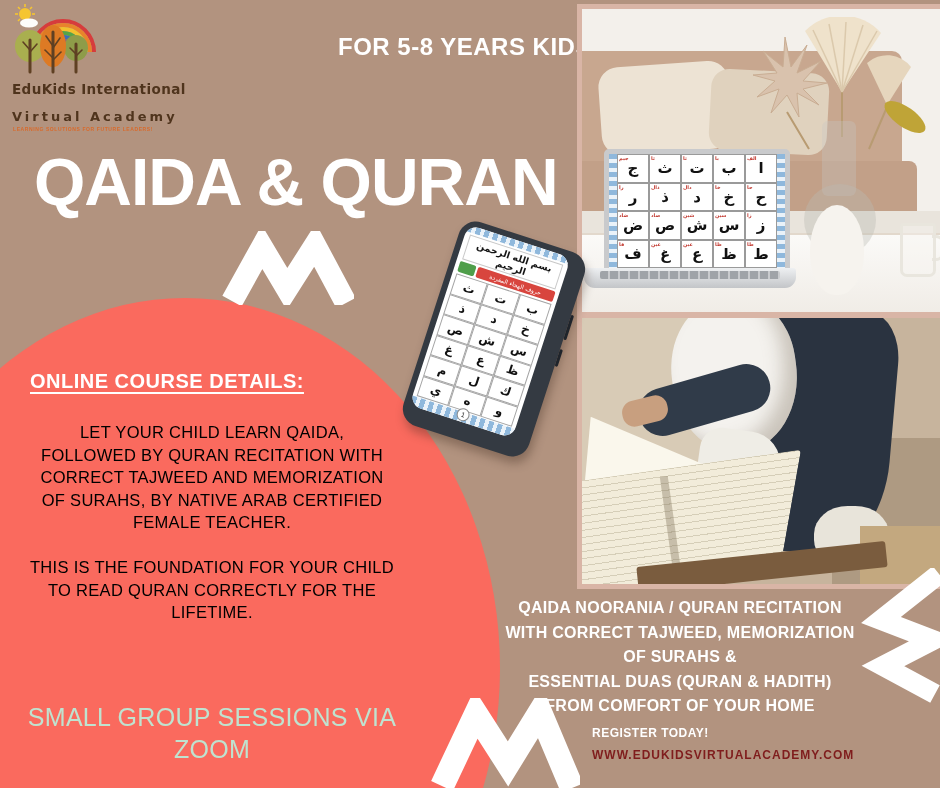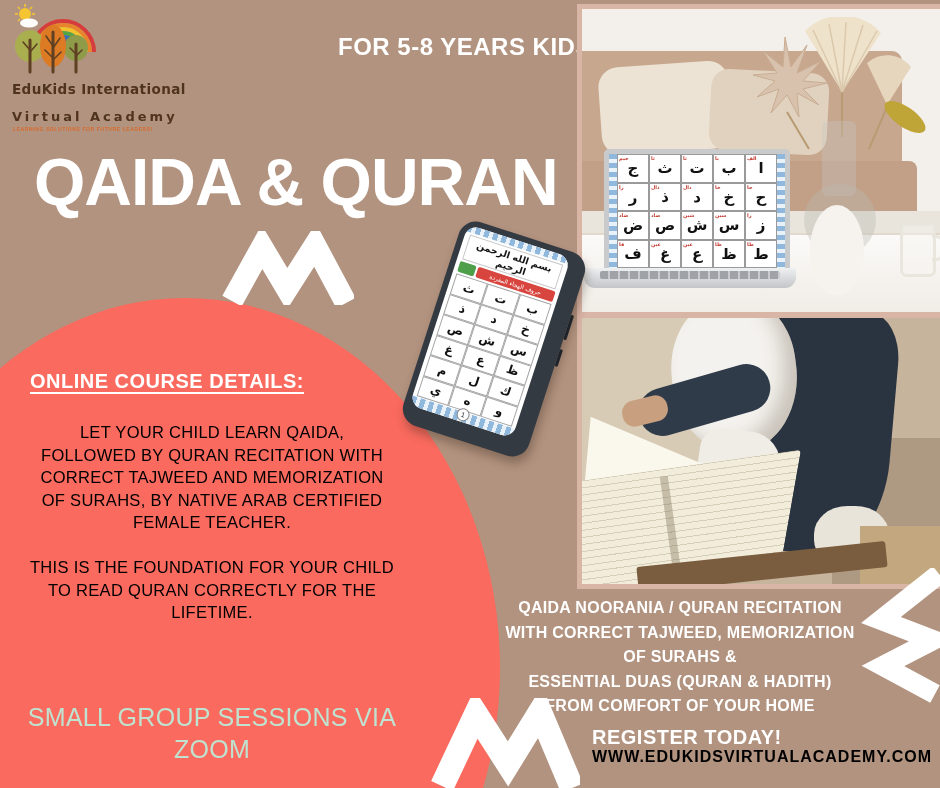--- a/index.html
+++ b/index.html
@@ -108,22 +108,22 @@
   .pgrid{flex:1;display:grid;grid-template-columns:repeat(3,1fr);grid-auto-rows:1fr;direction:rtl;margin:1px 4px;}
   .pgrid .cell{border:.5px solid #a5a5a5;display:flex;align-items:center;justify-content:center;position:relative;
                font-family:"DejaVu Sans",sans-serif;font-weight:bold;font-size:12px;color:#111;}
   .p-foot{height:10px;background:repeating-linear-gradient(90deg,#8FB8DC 0 5px,#EAF2F9 5px 9px);position:relative;}
   .page-dot{position:absolute;left:50%;top:-4px;transform:translateX(-50%);width:11px;height:11px;background:#fff;
             border:1px solid #888;border-radius:50%;font-size:7px;text-align:center;line-height:11px;color:#333;}
 
   
   .offer{left:470px;top:596px;width:420px;color:#fff;font-size:16px;font-weight:bold;line-height:24.5px;
          letter-spacing:.3px;text-align:center;white-space:pre-line;}
-  .cta-register{left:592px;top:726px;color:#fff;font-size:20px;font-weight:bold;letter-spacing:.5px;}
-  .cta-site{left:592px;top:748px;color:#000000;font-size:16px;font-weight:bold;letter-spacing:1px;}
+  .cta-register{left:592px;top:726px;color:#fff;font-size:12px;font-weight:bold;letter-spacing:.5px;}
+  .cta-site{left:592px;top:748px;color:#7f1d1d;font-size:12px;font-weight:bold;letter-spacing:1px;}
 </style>
 </head>
 <body>
 
 <div class="flyer">
 
   <div class="abs circle"></div>
 
   <div class="abs logo">
     <svg width="96" height="74" viewBox="0 0 96 74">

